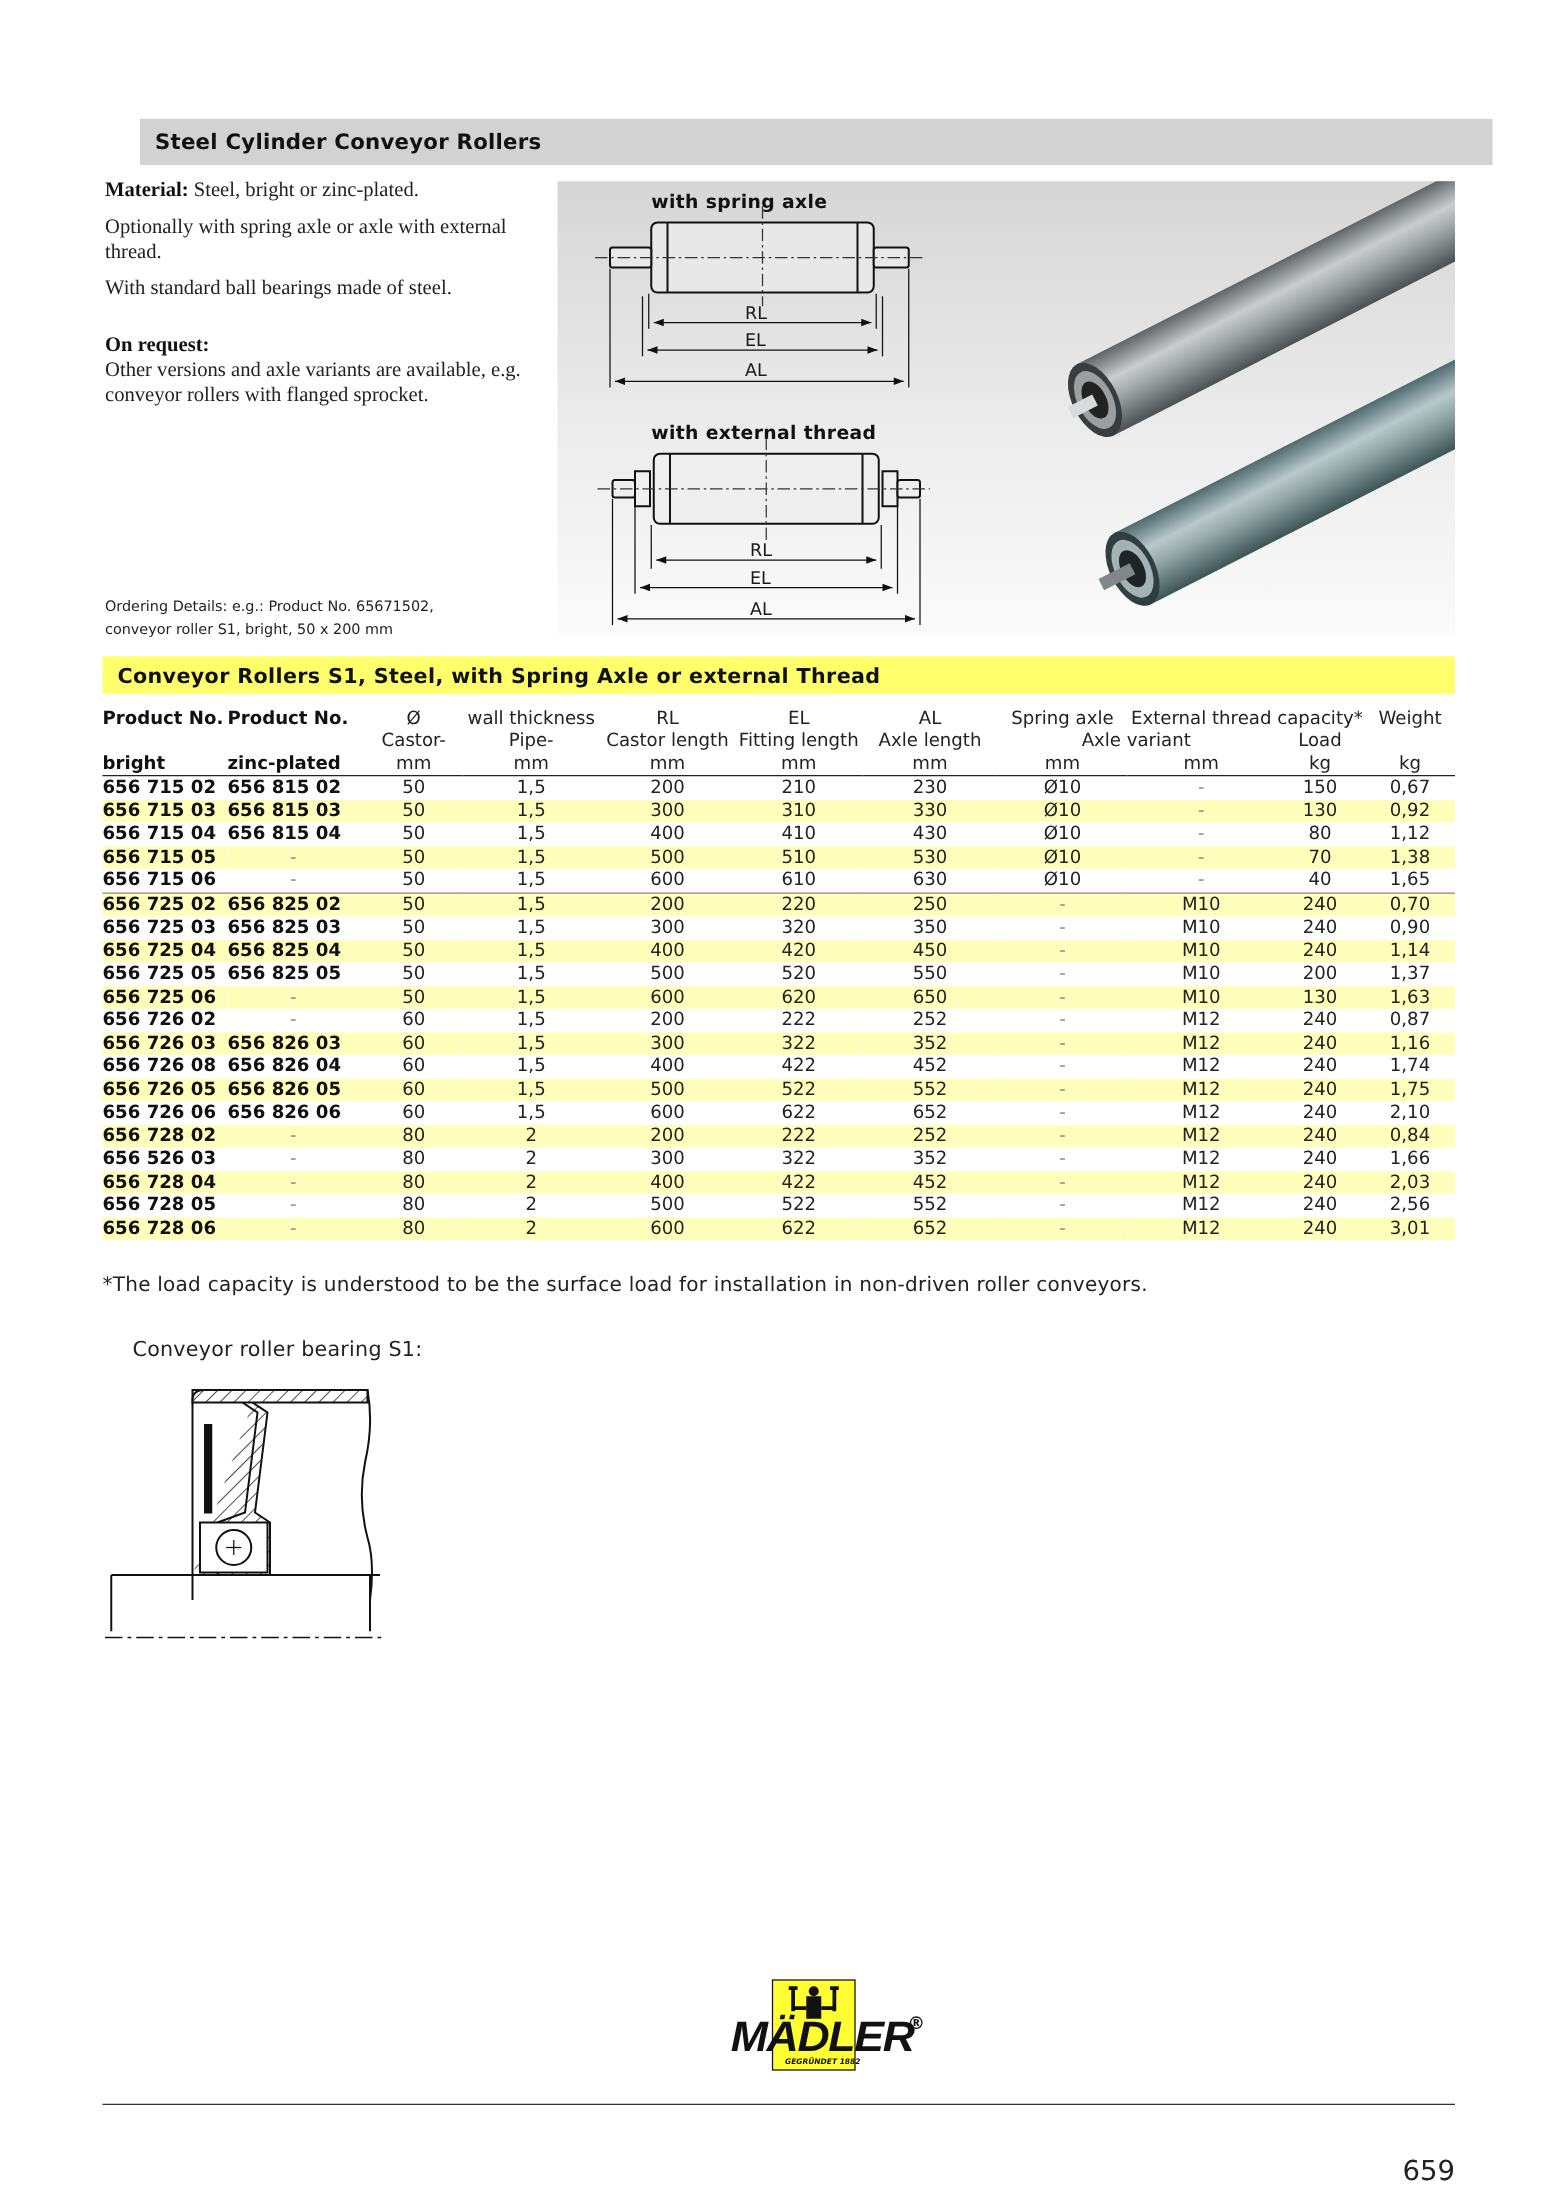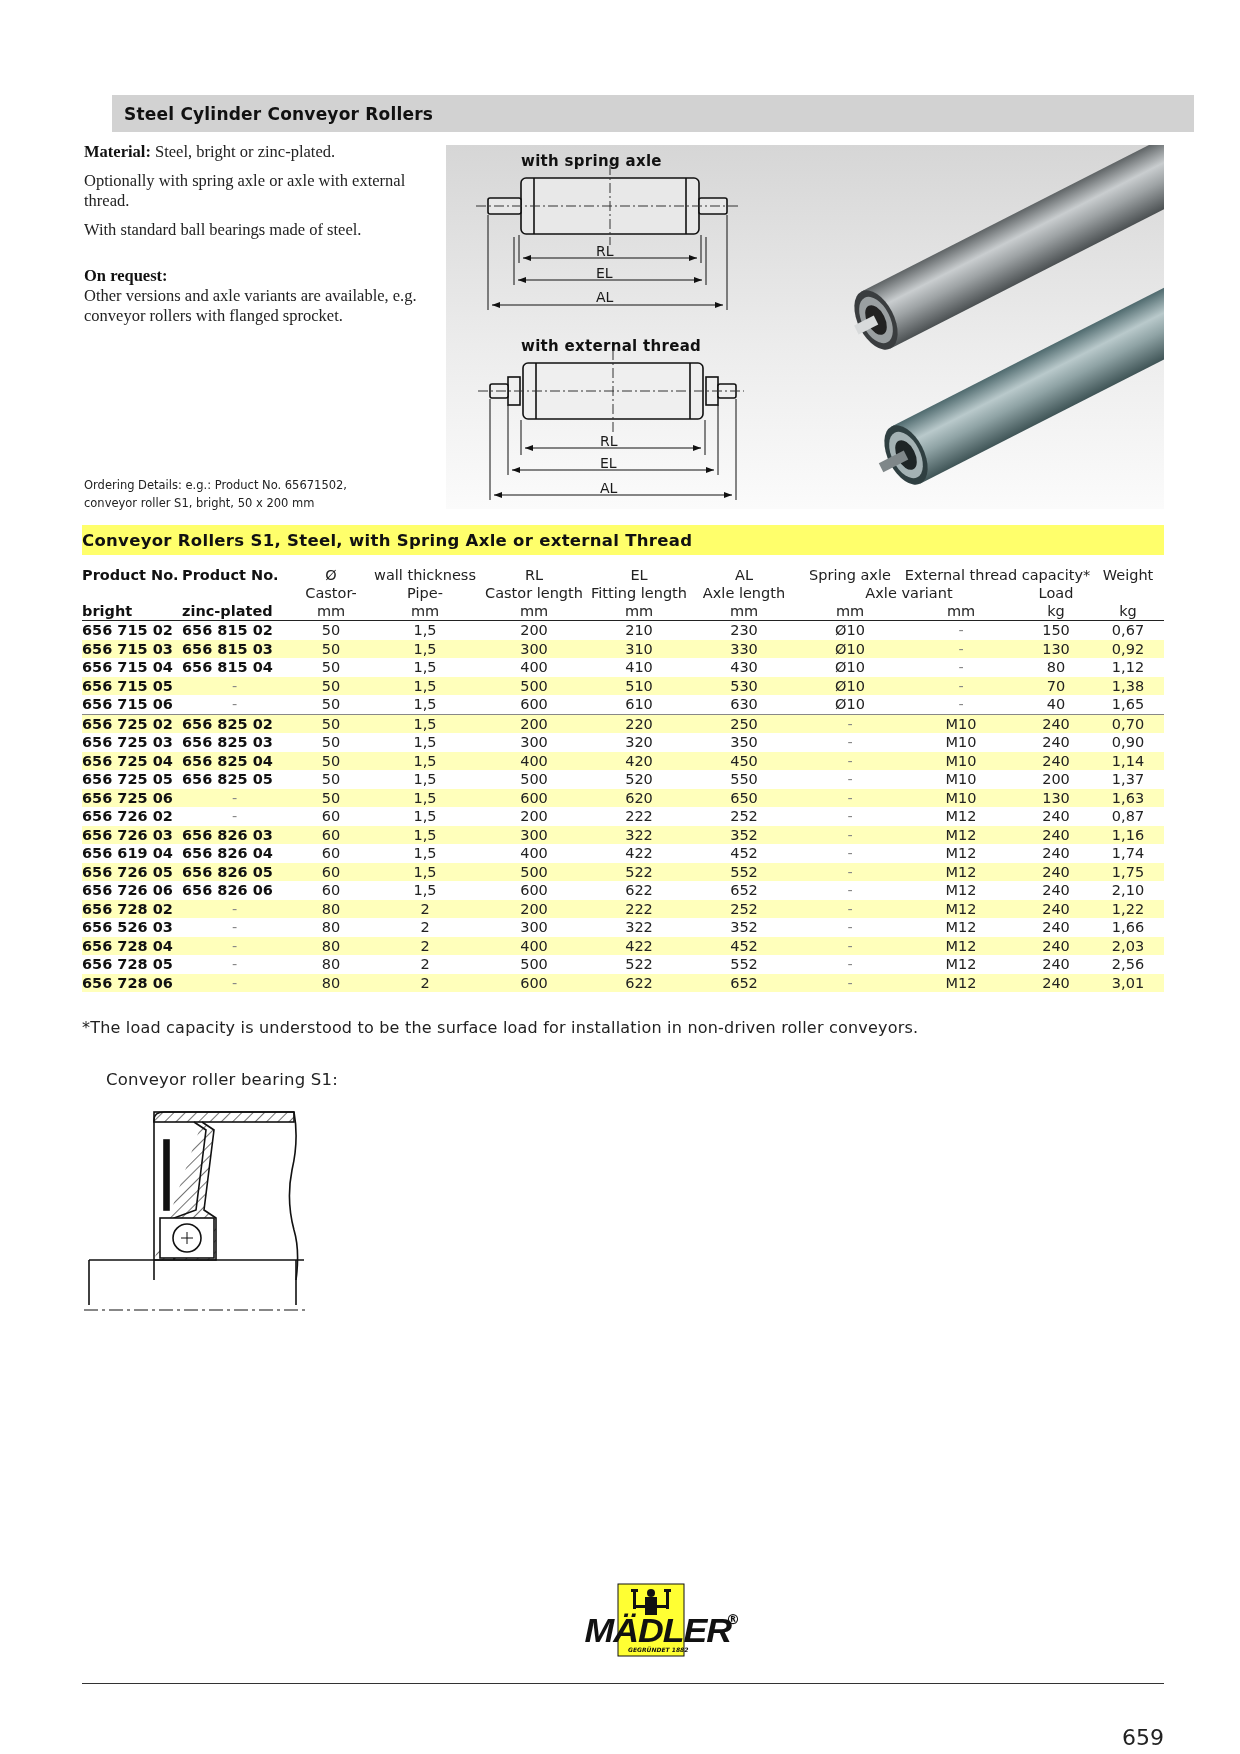--- a/index.html
+++ b/index.html
@@ -20,21 +20,21 @@
 
   .ordering { left: 84px; top: 476px; width: 330px; font-size: 11.5px; line-height: 18px; color: #222; }
 
   
   .figure { left: 446px; top: 145px; width: 718px; height: 364px;
             background: linear-gradient(180deg, #d6d6d6 0%, #ececec 55%, #fbfbfb 100%); }
   .fig-caption { font-weight: bold; font-size: 15px; color: #111; letter-spacing: 0.3px; }
 
   
   .table-title { left: 82px; top: 525px; width: 1082px; height: 30px; background: #ffff6b;
-                 display: flex; align-items: center; box-sizing: border-box; }
+                 display: flex; align-items: center; box-sizing: border-box; padding-left: 12px; }
   .table-title span { font-weight: bold; font-size: 16.5px; color: #111; letter-spacing: 0.3px; }
 
   
   .tbl { left: 82px; top: 566px; width: 1082px; border-collapse: collapse; font-size: 14.5px; }
   .tbl th { font-weight: normal; color: #222; padding: 0; line-height: 18px; vertical-align: bottom; }
   .tbl th.b { font-weight: bold; color: #111; text-align: left; }
   .tbl thead tr.units th { border-bottom: 1.5px solid #222; }
   .tbl td { padding: 0; height: 18.5px; line-height: 18.5px; text-align: center; color: #222; }
   .tbl td.pn { text-align: left; font-weight: bold; color: #111; }
   .tbl td.pz { text-align: left; font-weight: bold; color: #111; }
@@ -395,21 +395,21 @@
         <td>1,5</td>
         <td>300</td>
         <td>322</td>
         <td>352</td>
         <td class="dash">-</td>
         <td>M12</td>
         <td>240</td>
         <td>1,16</td>
       </tr>
       <tr>
-        <td class="pn">656 619 04</td>
+        <td class="pn">656 726 08</td>
         <td class="pz">656 826 04</td>
         <td>60</td>
         <td>1,5</td>
         <td>400</td>
         <td>422</td>
         <td>452</td>
         <td class="dash">-</td>
         <td>M12</td>
         <td>240</td>
         <td>1,74</td>
@@ -444,21 +444,21 @@
         <td class="pn">656 728 02</td>
         <td class="pz dash">-</td>
         <td>80</td>
         <td>2</td>
         <td>200</td>
         <td>222</td>
         <td>252</td>
         <td class="dash">-</td>
         <td>M12</td>
         <td>240</td>
-        <td>1,22</td>
+        <td>0,84</td>
       </tr>
       <tr>
         <td class="pn">656 526 03</td>
         <td class="pz dash">-</td>
         <td>80</td>
         <td>2</td>
         <td>300</td>
         <td>322</td>
         <td>352</td>
         <td class="dash">-</td>

